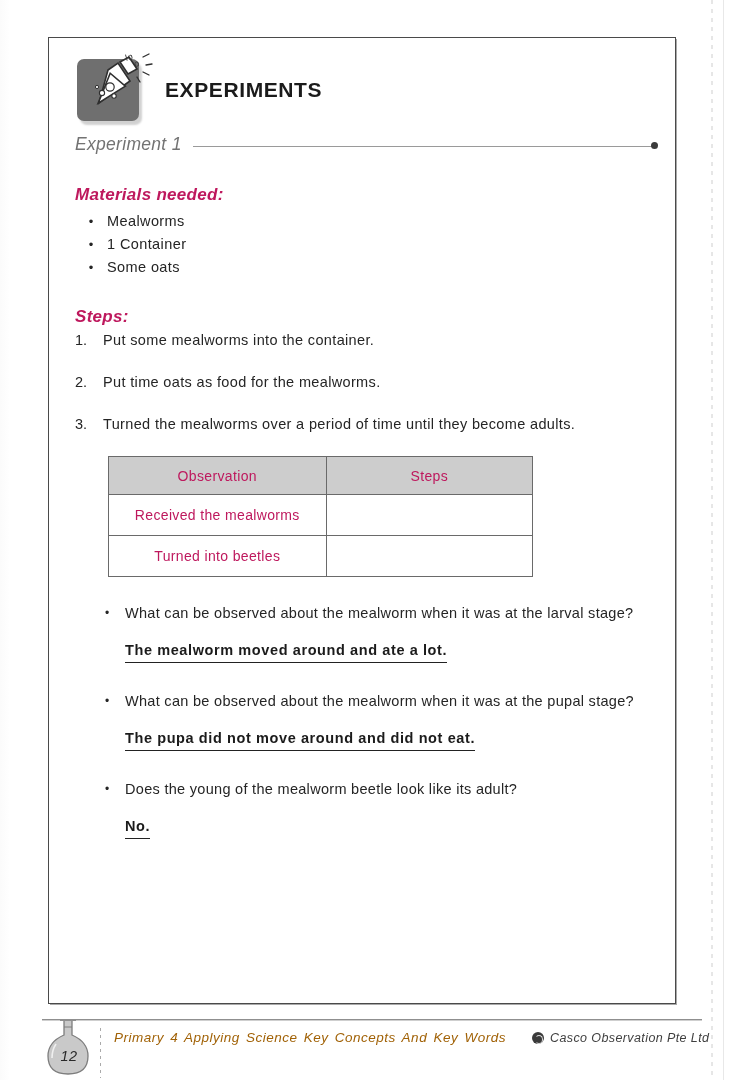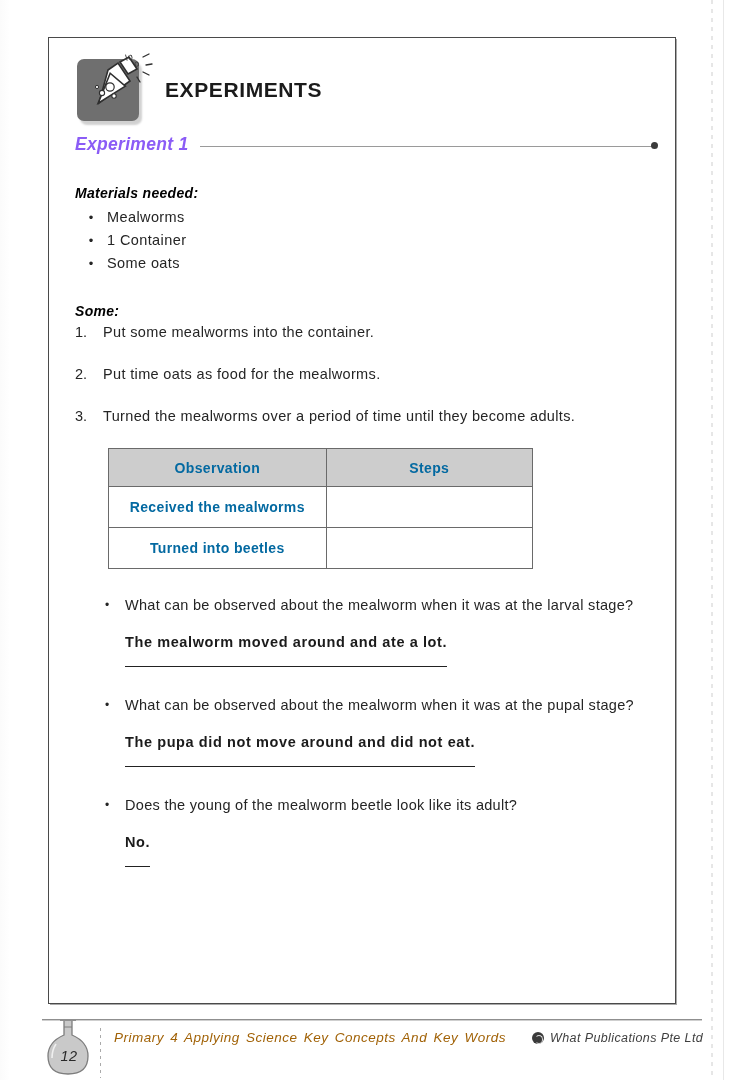--- a/index.html
+++ b/index.html
@@ -84,48 +84,48 @@
   
   .exp-label-row {
     display: flex;
     align-items: center;
     margin: 8px 0 0 26px;
     padding-right: 17px;
   }
   .exp-label {
     font-size: 17.5px;
     font-style: italic;
-    font-weight: bold;
+    font-weight: normal;
     letter-spacing: .3px;
     white-space: nowrap;
-    color: #8b5cf6;
+    color: #737373;
   }
   .exp-rule {
     flex: 1 1 auto;
     height: 1px;
     background: #9a9a9a;
     margin: 3px 0 0 11px;
   }
   .exp-rule-dot {
     width: 7px; height: 7px;
     border-radius: 50%;
     background: #3b3b3b;
     margin-left: -1px;
     margin-top: 1px;
     flex: 0 0 auto;
   }
 
   
   .section-heading {
-    font-size: 14px;
+    font-size: 17px;
     font-weight: bold;
     font-style: italic;
     letter-spacing: .3px;
     margin: 30px 0 0 26px;
-    color: #000000;
+    color: #be185d;
   }
   .materials-list {
     margin: 5px 0 0 26px;
     padding: 0;
     list-style: none;
   }
   .materials-list li {
     display: flex;
     font-size: 14.5px;
     line-height: 23px;
@@ -158,23 +158,23 @@
 
   
   .obs-table-wrap { margin: 6px 0 0 59px; }
   table.obs-table {
     border-collapse: collapse;
     width: 425px;
   }
   table.obs-table th,
   table.obs-table td {
     border: 1px solid #6a6a6a;
-    font-weight: bold;
+    font-weight: normal;
     font-size: 14px;
-    color: #0369a1;
+    color: #be185d;
     letter-spacing: .35px;
   }
   table.obs-table th {
     background: #cdcdcd;
     height: 38px;
     text-align: center;
     font-size: 14px;
   }
   table.obs-table td {
     height: 41px;
@@ -201,21 +201,21 @@
   .q-text { letter-spacing: .3px; }
   .a-row {
     margin: 17px 0 28px 20px;
   }
   .a-text {
     display: inline-block;
     font-size: 14.5px;
     font-weight: bold;
     letter-spacing: .6px;
     border-bottom: 1.6px solid #222;
-    padding-bottom: 16px;
+    padding-bottom: 4px;
     color: #1b1b1b;
   }
 
   
   .footer {
     position: absolute;
     left: 0; top: 1012px;
     width: 732px; height: 68px;
   }
   .footer-rule {
@@ -340,21 +340,21 @@
       <li>
         <span class="mat-bullet">•</span>
         <span class="mat-text">1 Container</span>
       </li>
       <li>
         <span class="mat-bullet">•</span>
         <span class="mat-text">Some oats</span>
       </li>
     </ul>
 
-    <div class="section-heading steps-heading">Some:</div>
+    <div class="section-heading steps-heading">Steps:</div>
     <ol class="steps-list">
       <li>
         <span class="step-num">1.</span>
         <span class="step-text">Put some mealworms into the container.</span>
       </li>
       <li>
         <span class="step-num">2.</span>
         <span class="step-text">Put time oats as food for the mealworms.</span>
       </li>
       <li>
@@ -437,15 +437,15 @@
     </svg>
   </div>
   <div class="page-num">12</div>
 
   <div class="footer-divider"></div>
 
   <div class="footer-title">Primary 4 Applying Science Key Concepts And Key Words</div>
 
   <div class="footer-pub">
     <span class="pub-mark"></span>
-    <span class="footer-pub-text">What Publications Pte Ltd</span>
+    <span class="footer-pub-text">Casco Observation Pte Ltd</span>
   </div>
 </div>
 
 </body></html>

